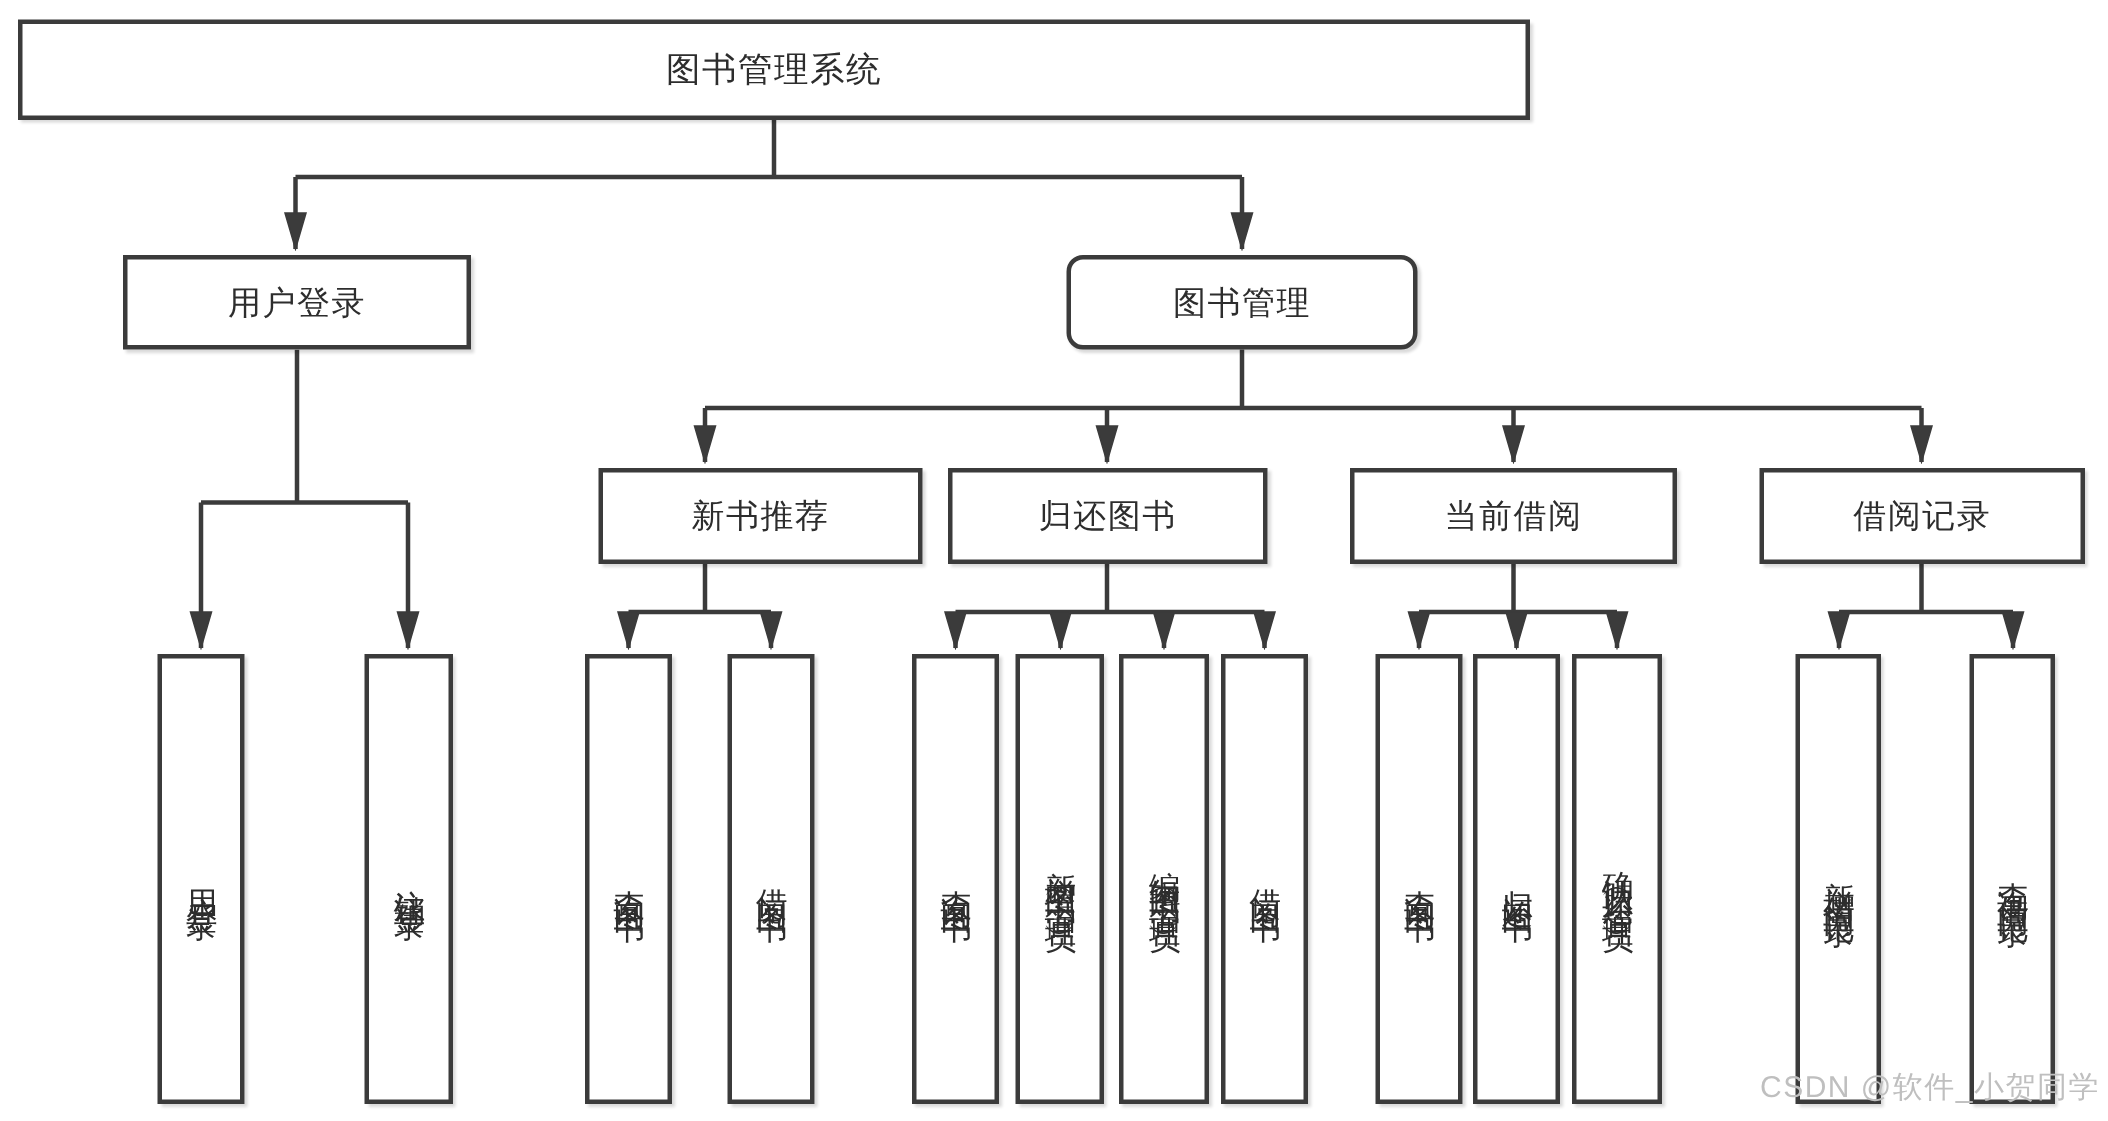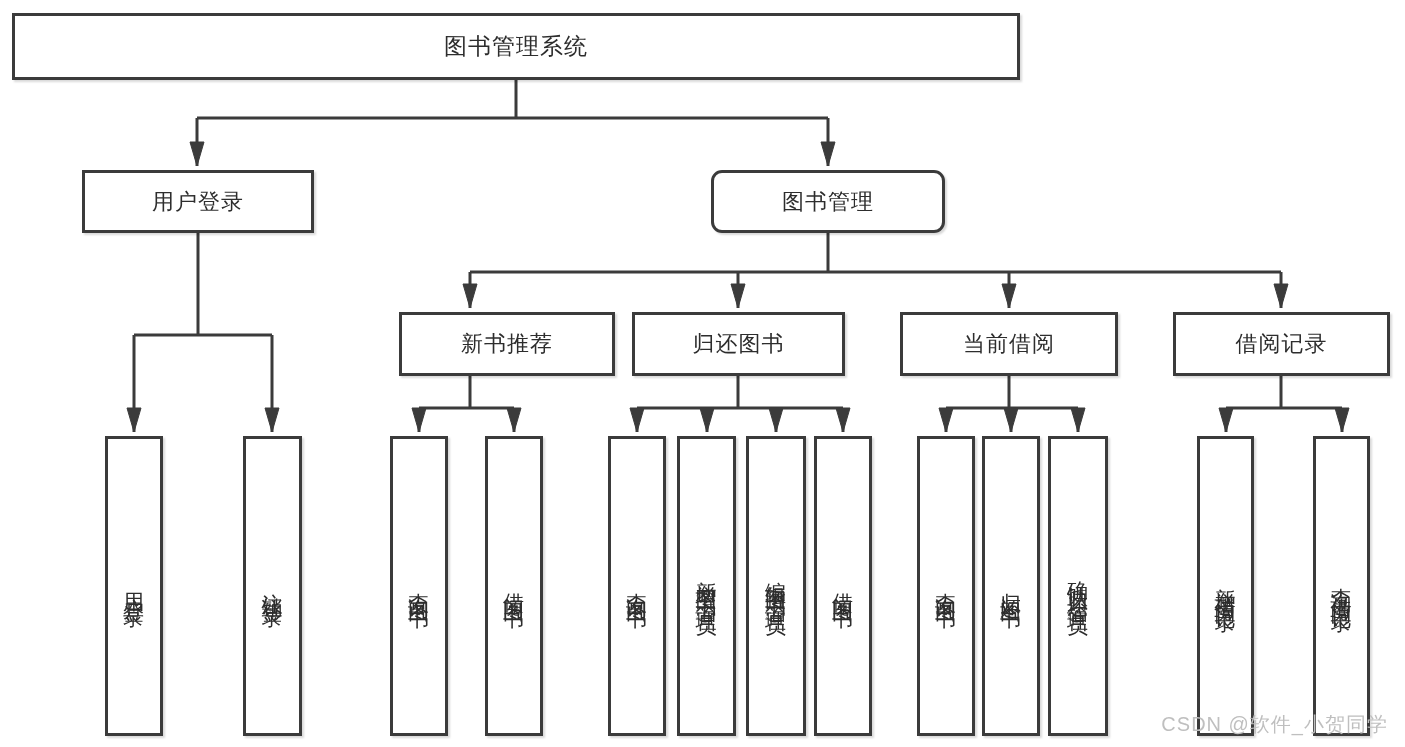--- a/index.html
+++ b/index.html
@@ -37,21 +37,21 @@
   .vbox .vlabel {
     writing-mode: vertical-rl;
     font-size: 21px;
     letter-spacing: 5px;
     line-height: 1;
     max-height: 288px;
   }
   .watermark {
     position: absolute;
     top: 711px;
-    right: 17px;
+    right: 5px;
     font-size: 20px;
     color: #bfbfbf;
     letter-spacing: 1px;
     white-space: nowrap;
     z-index: 5;
   }
 </style>
 </head>
 <body>
 

